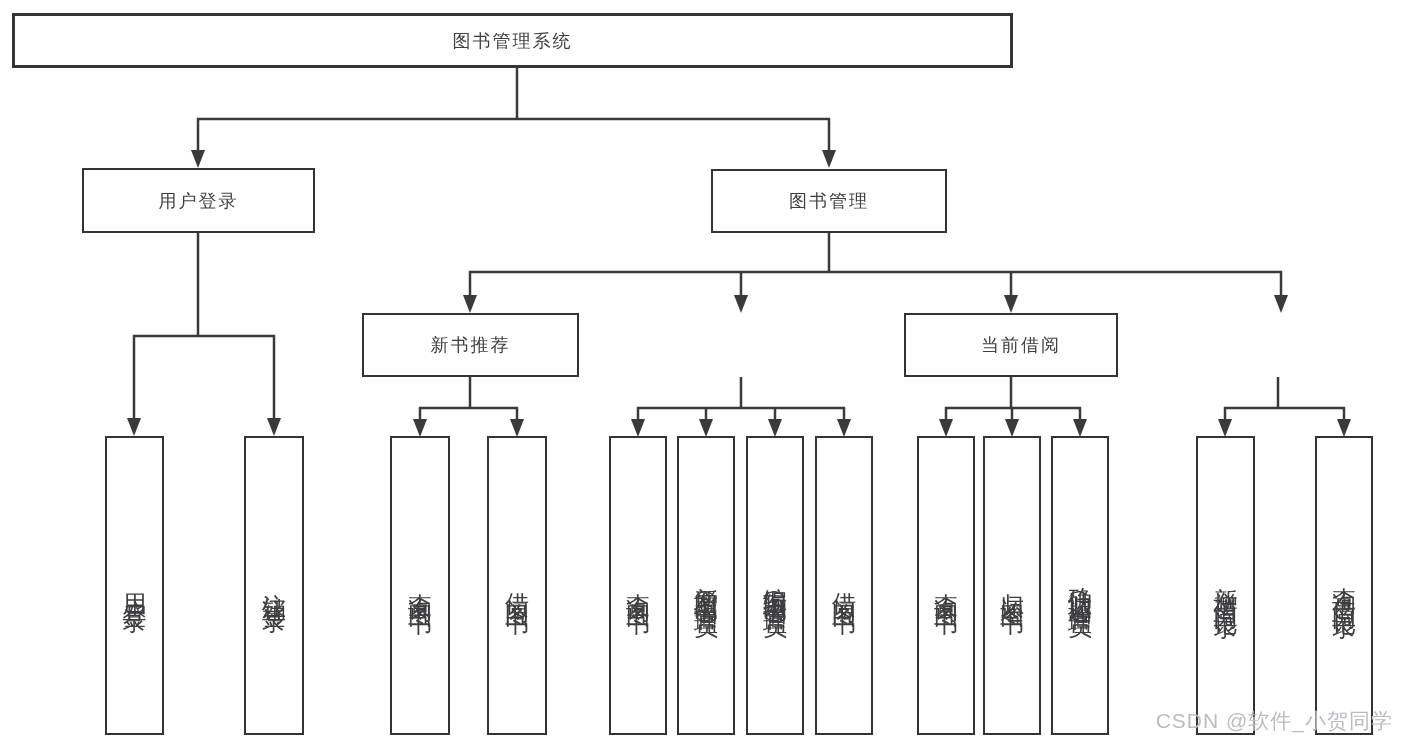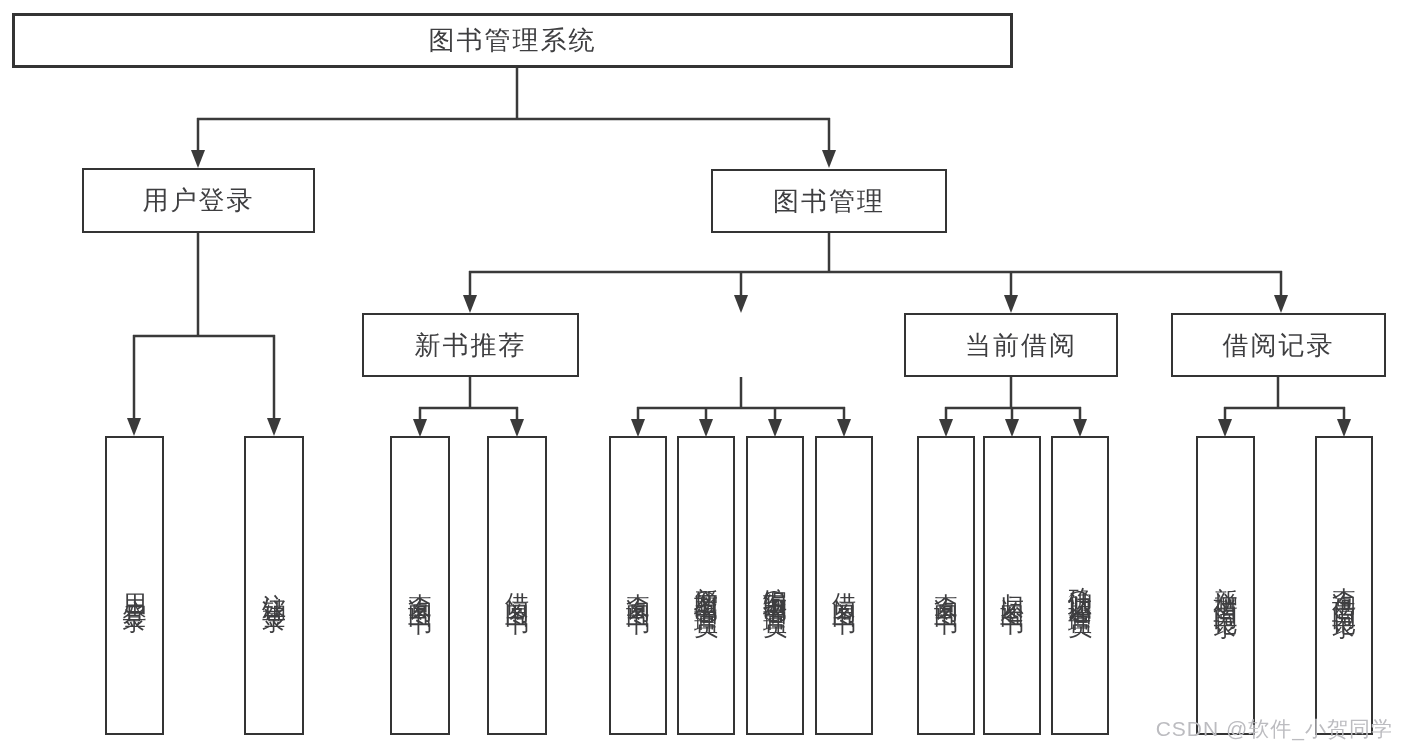--- a/index.html
+++ b/index.html
@@ -14,34 +14,34 @@
   .node{
     position:absolute;
     background:#ffffff;
     border:2px solid #343434;
     box-sizing:border-box;
     display:flex;align-items:center;justify-content:center;
     color:#3e3e40;
   }
   .node.thick{border-width:3px;}
   .hlabel{
-    font-size:26px;
+    font-size:18px;
     letter-spacing:2px;
     white-space:nowrap;
   }
   .vnode .vlabel{
     writing-mode:vertical-rl;
     font-size:24px;
     letter-spacing:6px;
     line-height:1;
     white-space:nowrap;
   }
   #watermark{
     position:absolute;
-    right:12px;bottom:4px;
+    right:12px;bottom:12px;
     font-size:21px;
     color:#bcbcc0;
     letter-spacing:1px;
     white-space:nowrap;
   }
 </style>
 </head>
 <body>
 
 <div id="canvas">
@@ -129,23 +129,20 @@
   <div class="node" style="left:711px;top:169px;width:236px;height:64px;">
     <span class="hlabel">图书管理</span>
   </div>
 
   <div class="node" style="left:362px;top:313px;width:217px;height:64px;font-family:Liberation Serif, serif;">
     <span class="hlabel">新书推荐</span>
   </div>
   <div class="node" style="left:904px;top:313px;width:214px;height:64px;padding-left:20px;">
     <span class="hlabel">当前借阅</span>
   </div>
-  <div class="node" style="left:1171px;top:313px;width:215px;height:64px;">
-    <span class="hlabel">借阅记录</span>
-  </div>
 
   <div class="node vnode" style="left:105px;top:436px;width:59px;height:299px;">
     <span class="vlabel">用户登录</span>
   </div>
   <div class="node vnode" style="left:244px;top:436px;width:60px;height:299px;">
     <span class="vlabel">注销登录</span>
   </div>
 
   <div class="node vnode" style="left:390px;top:436px;width:60px;height:299px;">
     <span class="vlabel">查询图书</span>

